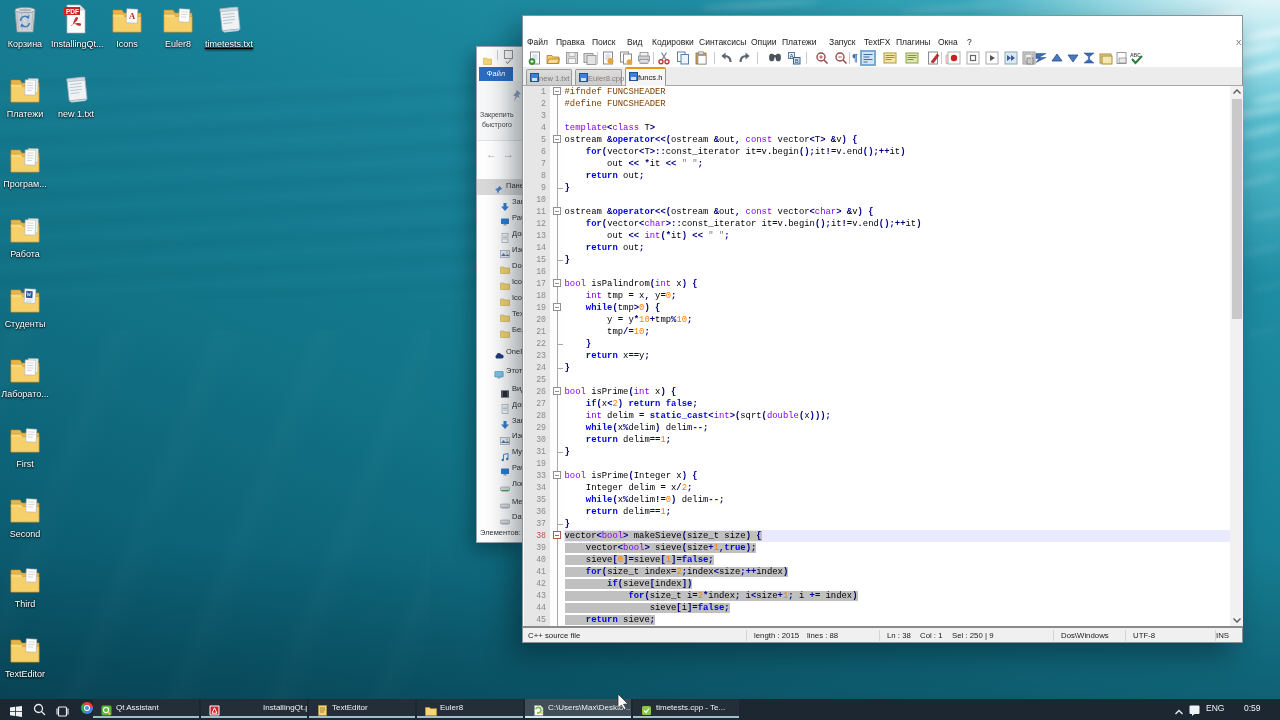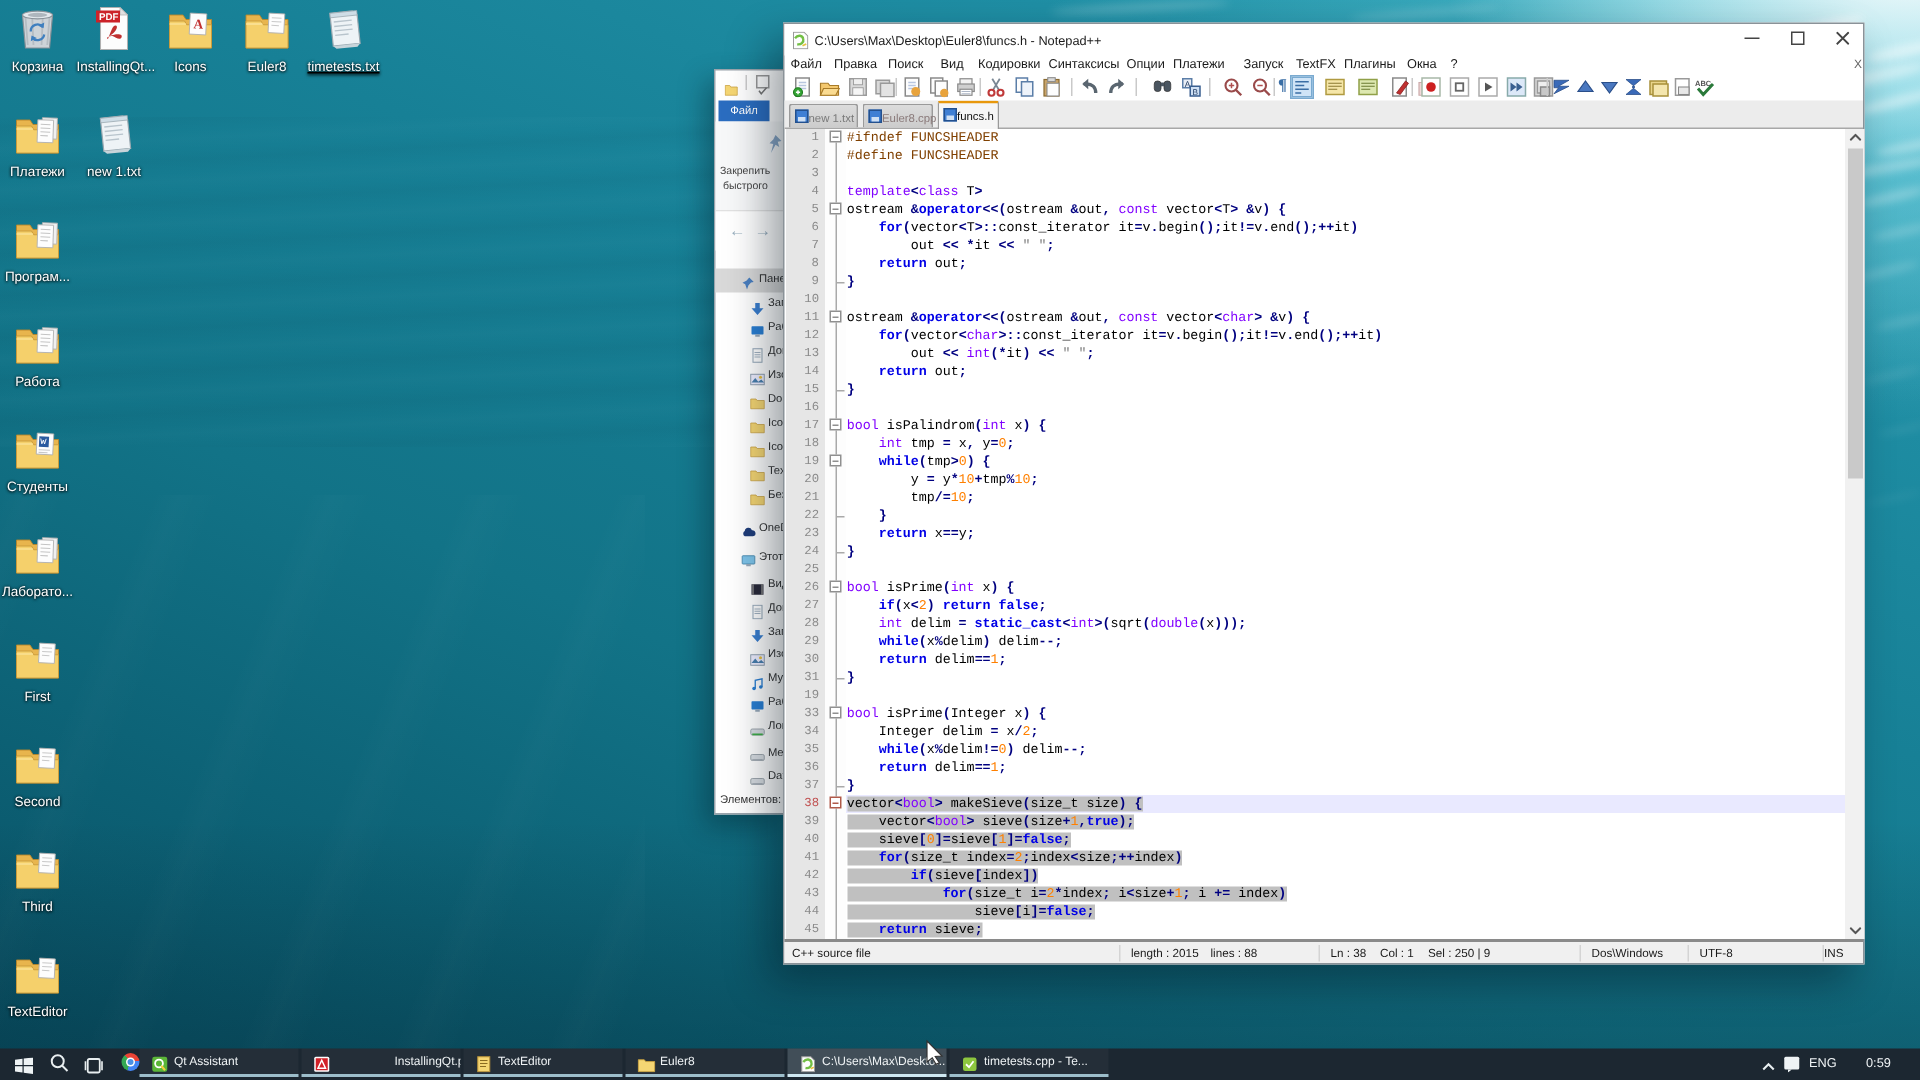--- a/index.html
+++ b/index.html
@@ -412,33 +412,20 @@
         <span style="position:absolute;left:23px;top:2px;width:10px;height:10px;"><svg width="10" height="10" viewBox="0 0 10 10">
             <rect x="0.5" y="3" width="9" height="4" rx="1" fill="#d8dde2" stroke="#98a0a8" stroke-width="0.6"></rect>
             <rect x="1.5" y="6" width="7" height="1.2" fill="#aab2ba"></rect>
           </svg></span>
         <span style="position:absolute;left:35px;top:1.5px;font-size:7.5px;color:#333;">Data</span>
       </div>
     </div>
   <div style="position:absolute;left:3px;top:481px;font-size:7.5px;color:#333;white-space:nowrap;">Элементов: 14</div>
 </div>
 <div id="npp">
-  <div id="ttl">
-    <div style="position:absolute;left:5px;top:4px;width:11px;height:12px;"><svg width="11" height="12" viewBox="0 0 11 12">
-          <path d="M1 0.5h7l2.5 2.5v8.5H1z" fill="#fdfdfd" stroke="#9a9a9a" stroke-width="0.7"></path>
-          <path d="M2 4.5c2-2.5 5-2 5.5 0.5 0.5 2-1.5 4-4 3.5" fill="none" stroke="#72bf44" stroke-width="1.6"></path>
-          <path d="M7 9.5l2.5-1.2" stroke="#e8c040" stroke-width="1.2"></path>
-        </svg></div>
-    <span class="t">C:\Users\Max\Desktop\Euler8\funcs.h - Notepad++</span>
-    <div style="position:absolute;left:640px;top:9px;width:10px;height:1.4px;background:#444;"></div>
-    <div style="position:absolute;left:671px;top:5px;width:7px;height:7px;border:1.2px solid #444;"></div>
-    <svg style="position:absolute;left:701px;top:5px;" width="9" height="9" viewBox="0 0 9 9">
-        <path d="M0.5 0.5l8 8M8.5 0.5l-8 8" stroke="#444" stroke-width="1.2"></path>
-      </svg>
-  </div>
   <div id="mbar">
       <span style="position:absolute;left:0px;top:0;">Файл</span>
       <span style="position:absolute;left:29px;top:0;">Правка</span>
       <span style="position:absolute;left:65px;top:0;">Поиск</span>
       <span style="position:absolute;left:100px;top:0;">Вид</span>
       <span style="position:absolute;left:125px;top:0;">Кодировки</span>
       <span style="position:absolute;left:172px;top:0;">Синтаксисы</span>
       <span style="position:absolute;left:224px;top:0;">Опции</span>
       <span style="position:absolute;left:255px;top:0;">Платежи</span>
       <span style="position:absolute;left:302px;top:0;">Запуск</span>

